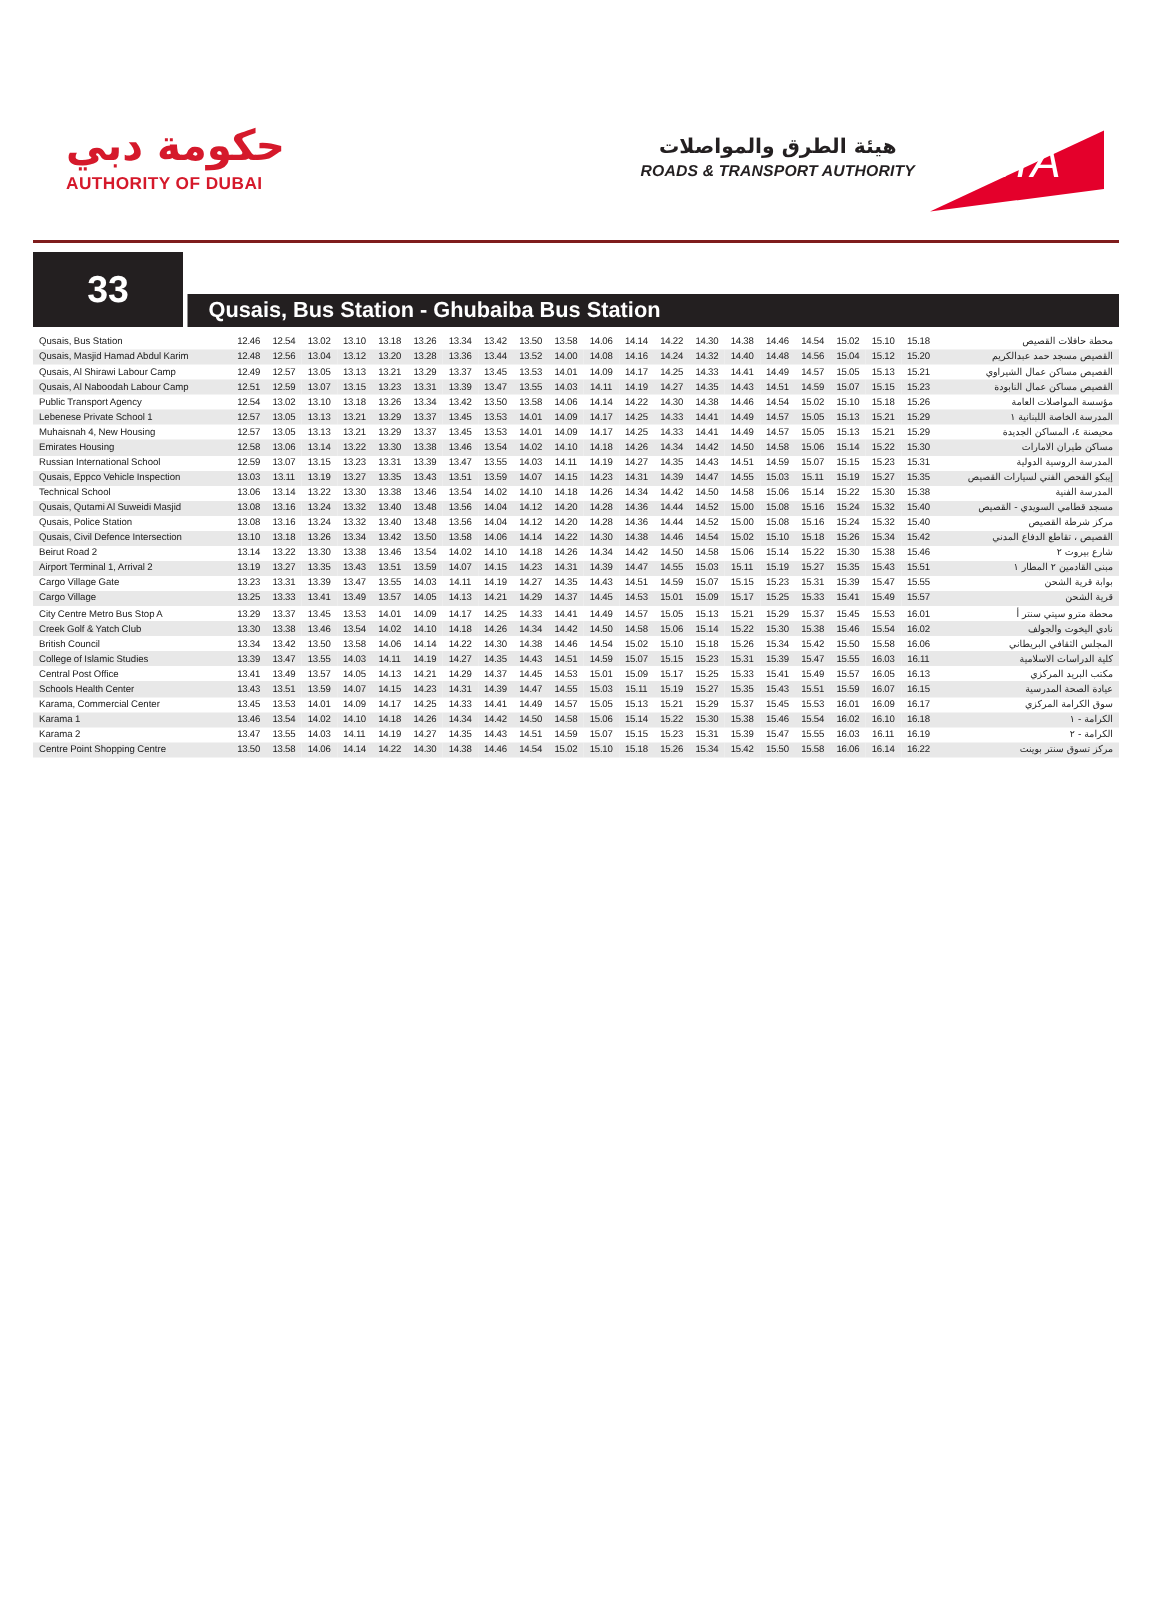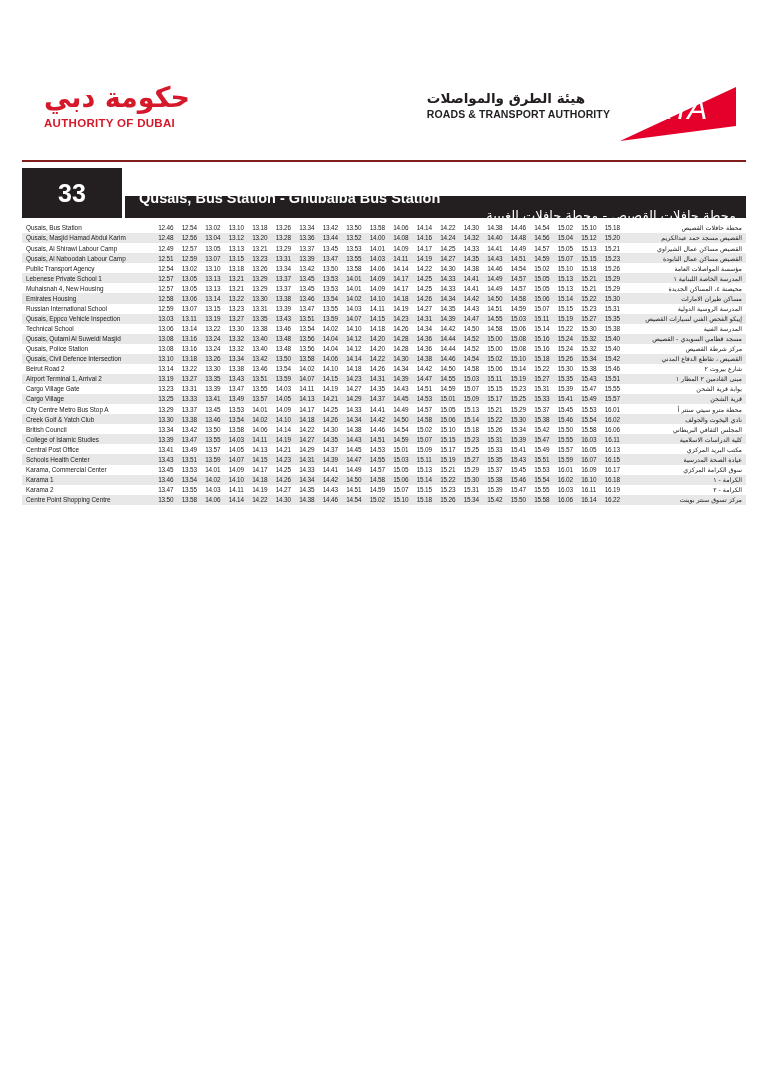--- a/index.html
+++ b/index.html
@@ -53,39 +53,40 @@
     letter-spacing: 0.3px;
   }
   .rta-block {
     position: absolute;
     right: 8px;
     top: 2px;
     display: flex;
     align-items: flex-start;
   }
   .rta-text {
-    text-align: left;
+    text-align: center;
     padding-top: 4px;
     padding-right: 8px;
   }
   .rta-ar {
     font-family: "DejaVu Sans", sans-serif;
     font-size: 13.5px;
     font-weight: bold;
     color: #231f20;
     direction: rtl;
     letter-spacing: 1px;
     line-height: 1.25;
   }
   .rta-en {
     font-size: 10.5px;
     font-weight: bold;
     color: #231f20;
     letter-spacing: 0.1px;
     margin-top: 1px;
+    font-style: italic;
   }
   .rta-mark {
     position: relative;
     width: 120px;
     height: 56px;
   }
   .rta-mark svg { display:block; }
   .rta-word {
     position: absolute;
     left: 34px;
@@ -223,21 +224,20 @@
         </svg>
         <div class="rta-word">RTA</div>
       </div>
     </div>
   </div>
 
   <div class="titlebar">
     <div class="route-box">33</div>
     <div class="title-box">
       <div class="title-en">Qusais, Bus Station - Ghubaiba Bus Station</div>
-      <div class="title-ar">محطة حافلات القصيص - محطة حافلات الغبيبة</div>
     </div>
   </div>
 
   <div class="tablewrap">
     <table class="tt">
       <tbody id="tt-body">
           <tr class="r">
             <td class="stop">Qusais, Bus Station</td>
             <td class="t">12.46</td>
             <td class="t">12.54</td>

